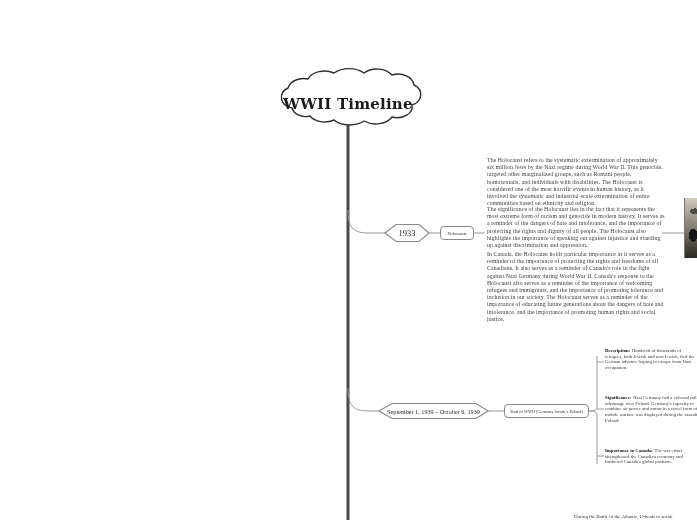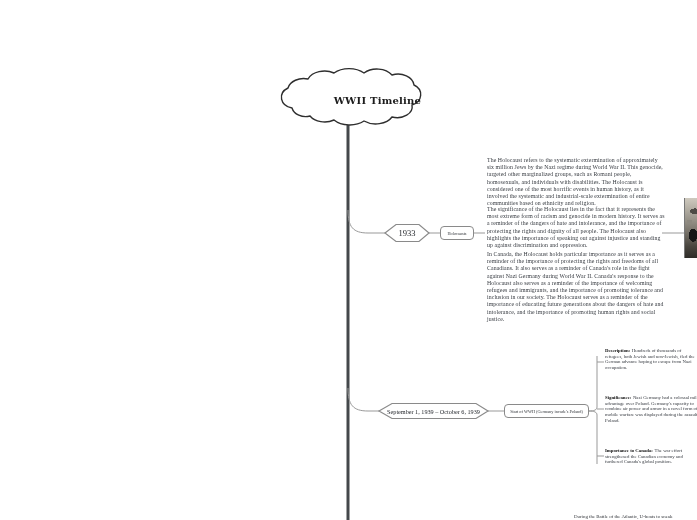--- a/index.html
+++ b/index.html
@@ -6,21 +6,21 @@
   body{
     width:697px;height:520px;position:relative;overflow:hidden;
     background:#ffffff;
     font-family:"Liberation Serif","DejaVu Serif",serif;
   }
   #canvas{position:absolute;inset:0;width:697px;height:520px;}
   svg.wires{position:absolute;left:0;top:0;width:697px;height:520px;}
 
   .cloud-title{
     position:absolute;left:283px;top:95px;width:138px;
-    text-align:right;font-weight:bold;font-size:10px;color:#1c1c1c;
+    text-align:left;font-weight:bold;font-size:15px;color:#1c1c1c;
     font-family:"DejaVu Serif",serif;letter-spacing:.2px;
   }
   .node-date{
     font-family:"Liberation Serif",serif;fill:#26292e;
   }
   .topic-box{
     position:absolute;background:#fff;border:1px solid #8a8a8a;border-radius:4px;
     display:flex;align-items:center;justify-content:center;
     font-size:4.3px;color:#33363b;white-space:nowrap;overflow:hidden;
     box-sizing:border-box;

